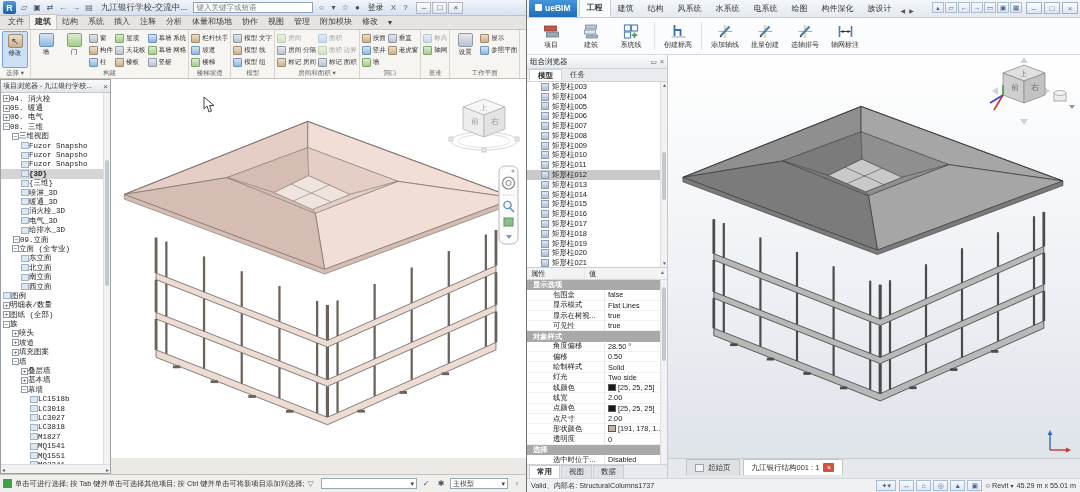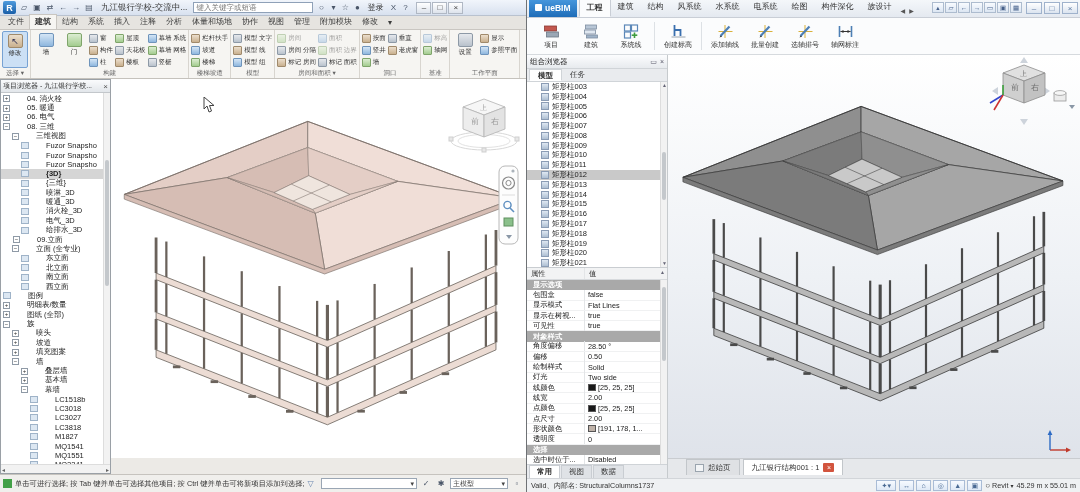--- a/index.html
+++ b/index.html
@@ -41,21 +41,21 @@
   .c-tan{background:linear-gradient(#ecdfcd,#c9b08e);border:1px solid #a08a6b;}
   .c-blue{background:linear-gradient(#d5e6f6,#8fb7de);border:1px solid #6f94bb;}
   .c-green{background:linear-gradient(#dcedd2,#a3cc8f);border:1px solid #7fa56b;}
   .c-slate{background:linear-gradient(#e6e9ed,#b9c2cc);border:1px solid #8d99a6;}
   .pb{position:absolute;left:0;top:79px;width:111px;bottom:18px;background:#fff;border:1px solid #9aa0a6;
       display:flex;flex-direction:column;}
   .pb-h{height:13px;background:linear-gradient(#fafbfc,#e2e6ea);border-bottom:1px solid #c3c7cb;font-size:7px;
         display:flex;align-items:center;padding:0 2px;color:#333;white-space:nowrap;overflow:hidden;}
   .pb-h .x{margin-left:auto;font-size:8px;color:#555;}
   .pb-tree{flex:1;overflow:hidden;position:relative;font-size:7.5px;color:#222;padding:1px 0 0 0;}
-  .trow{height:9.4px;display:flex;align-items:center;gap:17px;white-space:nowrap;}
+  .trow{height:9.4px;display:flex;align-items:center;gap:0;white-space:nowrap;font-family:Liberation Mono, monospace;}
   .trow.sel{background:#d5d5d5;font-weight:bold;}
   .texp{width:7px;height:7px;border:1px solid #8f9aa6;background:#fff;font-size:6px;line-height:5px;text-align:center;color:#333;flex:none;}
   .tico{width:8px;height:7px;background:#dce7f2;border:1px solid #9fb3c8;flex:none;}
   .vs{position:absolute;right:0;top:0;bottom:0;width:7px;background:#f2f2f2;border-left:1px solid #ddd;}
   .vs .thumb{position:absolute;left:1px;width:4px;background:#c4c8cc;border-radius:2px;}
   .pb-hs{height:9px;background:#f2f2f2;border-top:1px solid #ddd;display:flex;align-items:center;
          justify-content:space-between;font-size:6px;color:#666;padding:0 1px;}
   .canvas{position:absolute;left:111px;top:79px;right:0;height:379px;background:#fff;overflow:hidden;}
   .viewbar{position:absolute;left:111px;top:458px;right:0;height:16px;background:#f4f3f0;border-top:1px solid #d0cdc7;
            display:flex;align-items:center;gap:2px;padding:0 3px;font-size:7.5px;color:#333;}
@@ -99,21 +99,21 @@
   .udt.active{background:#fff;border:1px solid #d0d4d8;border-bottom-color:#fff;font-weight:bold;}
   .ud-list{height:186px;background:#fff;position:relative;overflow:hidden;border-bottom:1px solid #c9cdd1;font-size:7.5px;}
   .lrow{height:9.8px;display:flex;align-items:center;gap:3px;padding-left:14px;color:#222;}
   .lrow.sel{background:#c9c9c9;}
   .lico{width:8px;height:8px;background:linear-gradient(#dfe8f2,#aebfd2);border:1px solid #8b9cb4;flex:none;}
   .ud-props{flex:1;background:#fff;position:relative;overflow:hidden;font-size:7.3px;}
   .ph{height:12px;display:flex;background:#f2f3f4;border-bottom:1px solid #d7dadd;color:#333;}
   .ph div{padding:1px 4px;}
   .pk{width:58px;border-right:1px solid #e3e5e7;flex:none;}
   .prow{height:10.3px;display:flex;align-items:center;border-bottom:1px solid #f0f1f2;color:#222;}
-  .prow .pk{padding-left:6px;overflow:hidden;white-space:nowrap;}
+  .prow .pk{padding-left:6px;overflow:hidden;white-space:nowrap;margin-left:20px;}
   .prow .pv{flex:1;padding-left:3px;display:flex;align-items:center;gap:2px;white-space:nowrap;overflow:hidden;}
   .psec{height:10.3px;background:#a9a9a9;color:#fff;display:flex;align-items:center;padding-left:6px;font-weight:bold;}
   .swatch{width:8px;height:7px;border:1px solid #555;flex:none;}
   .ud-btabs{height:14px;display:flex;align-items:flex-end;background:#e9ebee;border-top:1px solid #cfd3d7;
             font-size:7.5px;padding-left:2px;gap:1px;}
   .bt{padding:1px 7px;background:#dfe2e6;border:1px solid #c9cdd2;border-bottom:none;color:#333;}
   .bt.active{background:#fff;font-weight:bold;}
   .u-view{position:absolute;left:141px;top:55px;right:0;height:403px;overflow:hidden;
           background:linear-gradient(180deg,#ffffff 0%,#eef1f5 55%,#dfe3ea 100%);}
   .u-doctabs{position:absolute;left:141px;right:0;top:458px;height:20px;background:#e6e8eb;border-top:1px solid #c9ccd0;
@@ -675,21 +675,21 @@
       <span class="tic">▫</span>
     </div>
   </div>
 
   <div id="ubim" class="win">
     <div class="u-top">
       <div class="u-logo">
         <span class="sq"></span>
         <span>ueBIM</span>
       </div>
-      <div id="u-tabs" style="display:flex;align-items:flex-start;">
+      <div id="u-tabs" style="display:flex;align-items:flex-end;">
           <div class="u-tab active">工程</div>
           <div class="u-tab">建筑</div>
           <div class="u-tab">结构</div>
           <div class="u-tab">风系统</div>
           <div class="u-tab">水系统</div>
           <div class="u-tab">电系统</div>
           <div class="u-tab">绘图</div>
           <div class="u-tab">构件深化</div>
           <div class="u-tab">族设计</div>
         </div>

